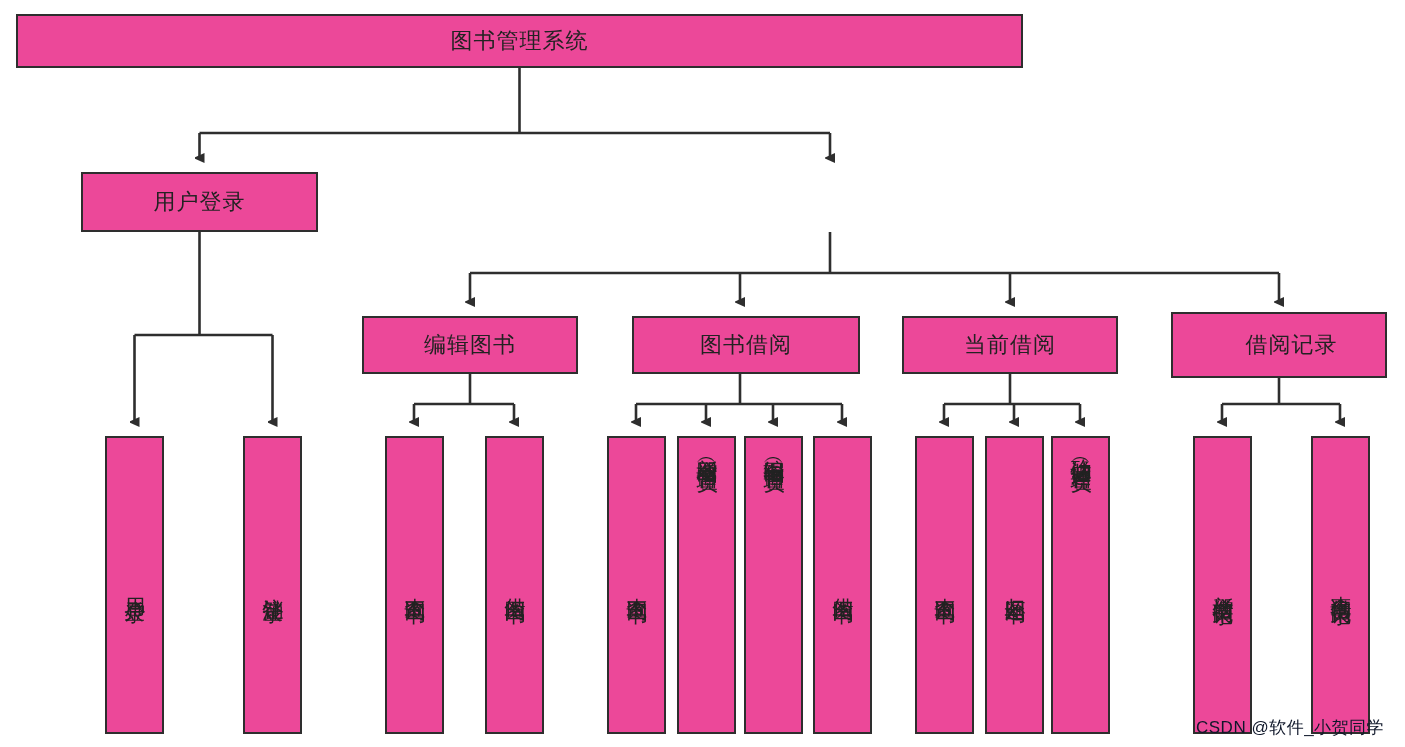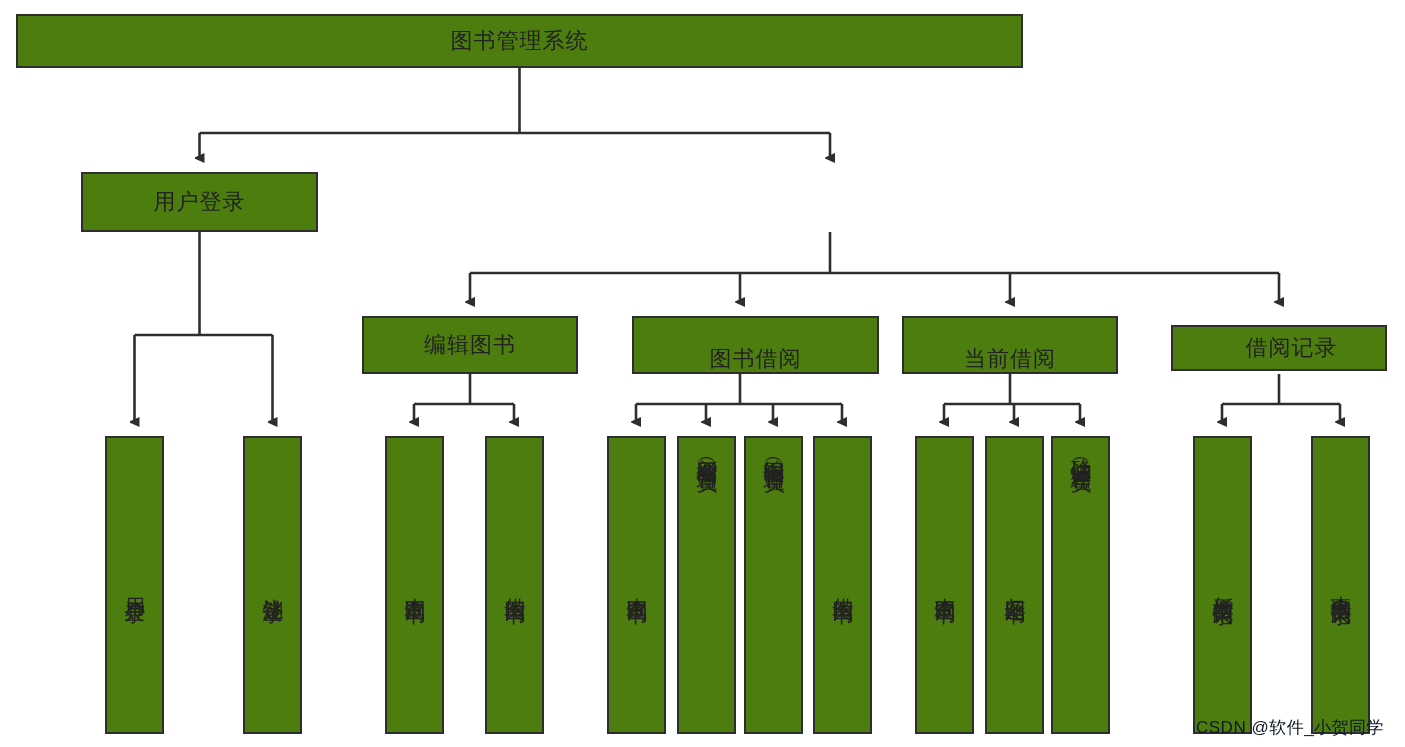--- a/index.html
+++ b/index.html
@@ -23,21 +23,21 @@
     left: 0;
     top: 0;
     width: 1405px;
     height: 747px;
     pointer-events: none;
   }
   .node {
     position: absolute;
     box-sizing: border-box;
     border: 2px solid #2e2e2e;
-    background: #4d7c0f;
+    background: #ec4899;
     display: flex;
     align-items: center;
     justify-content: center;
     color: #222222;
   }
   .node.h {
     font-size: 22px;
     letter-spacing: 1px;
     line-height: 1.2;
   }
@@ -123,27 +123,27 @@
     <span>图书管理系统</span>
   </div>
 
   <div class="node h" style="left:81px; top:172px; width:237px; height:60px;">
     <span>用户登录</span>
   </div>
 
   <div class="node h" style="left:362px; top:316px; width:216px; height:58px;">
     <span>编辑图书</span>
   </div>
-  <div class="node h" style="left:632px; top:316px; width:247px; height:58px;align-items:flex-end;">
+  <div class="node h" style="left:632px; top:316px; width:228px; height:58px;">
     <span>图书借阅</span>
   </div>
-  <div class="node h" style="left:902px; top:316px; width:216px; height:58px;align-items:flex-end;">
+  <div class="node h" style="left:902px; top:316px; width:216px; height:58px;">
     <span>当前借阅</span>
   </div>
-  <div class="node h" style="left:1171px; top:325px; width:216px; height:46px;padding-left:25px;">
+  <div class="node h" style="left:1171px; top:312px; width:216px; height:66px;padding-left:25px;">
     <span>借阅记录</span>
   </div>
 
   <div class="node v" style="left:105px; top:436px; width:59px; height:298px;">
     <span>用户登录</span>
   </div>
   <div class="node v" style="left:243px; top:436px; width:59px; height:298px;">
     <span>注销登录</span>
   </div>
 

